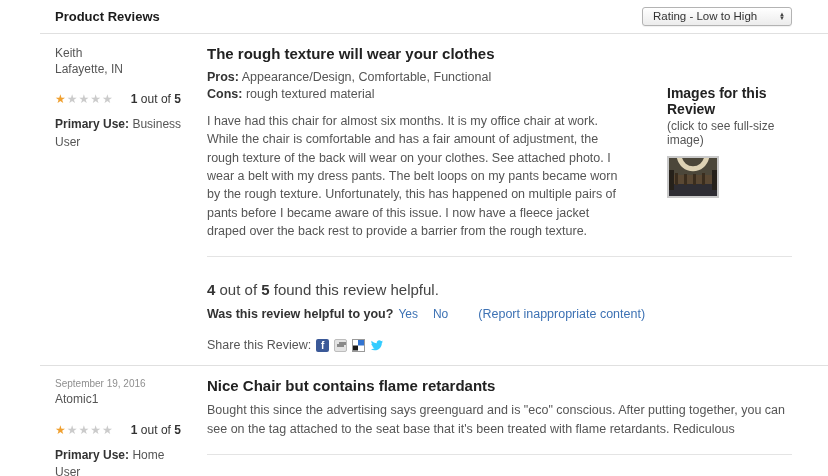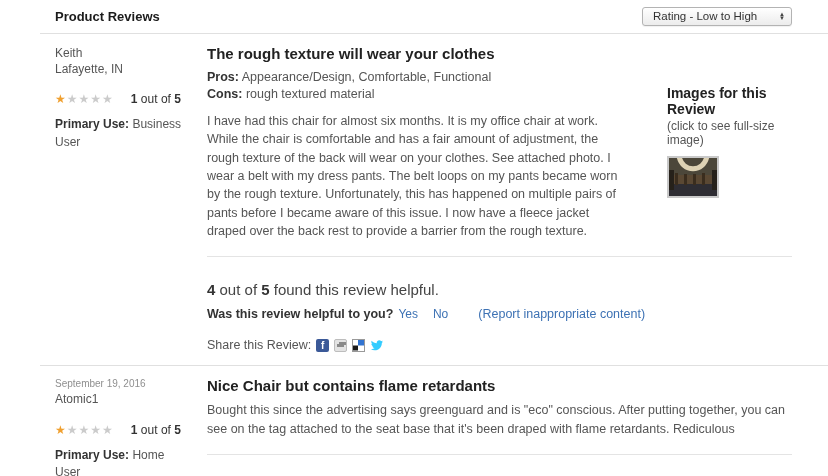--- a/index.html
+++ b/index.html
@@ -166,21 +166,21 @@
     <div class="rating-row">
       <span><span class="star on">★</span><span class="star">★</span><span class="star">★</span><span class="star">★</span><span class="star">★</span></span><span class="rating-text"><span class="bold">1</span> <span>out of</span> <span class="bold">5</span></span>
     </div>
     <div class="primary-use">
       <span class="bold">Primary Use:</span>
       <span>Home User</span>
     </div>
   </div>
   <div class="col-main">
     <div class="review-title">Nice Chair but contains flame retardants</div>
-    <div class="review-body full-width-body">Bought this since the advertising says greenguard and is "eco" conscious. After putting together, you can see on the tag attached to the seat base that it's been draped with flame retardants. Rediculous</div>
+    <div class="review-body full-width-body">Bought this since the advertising says greenguard and is "eco" conscious. After putting together, you can see on the tag attached to the seat base that it's been treated with flame retardants. Rediculous</div>
     <hr class="rule-inner">
     <div class="helpful-line">
       <span class="bold">5</span>
       <span>out of</span>
       <span class="bold">32</span>
       <span>found this review helpful.</span>
     </div>
 
   </div>
 </div>

